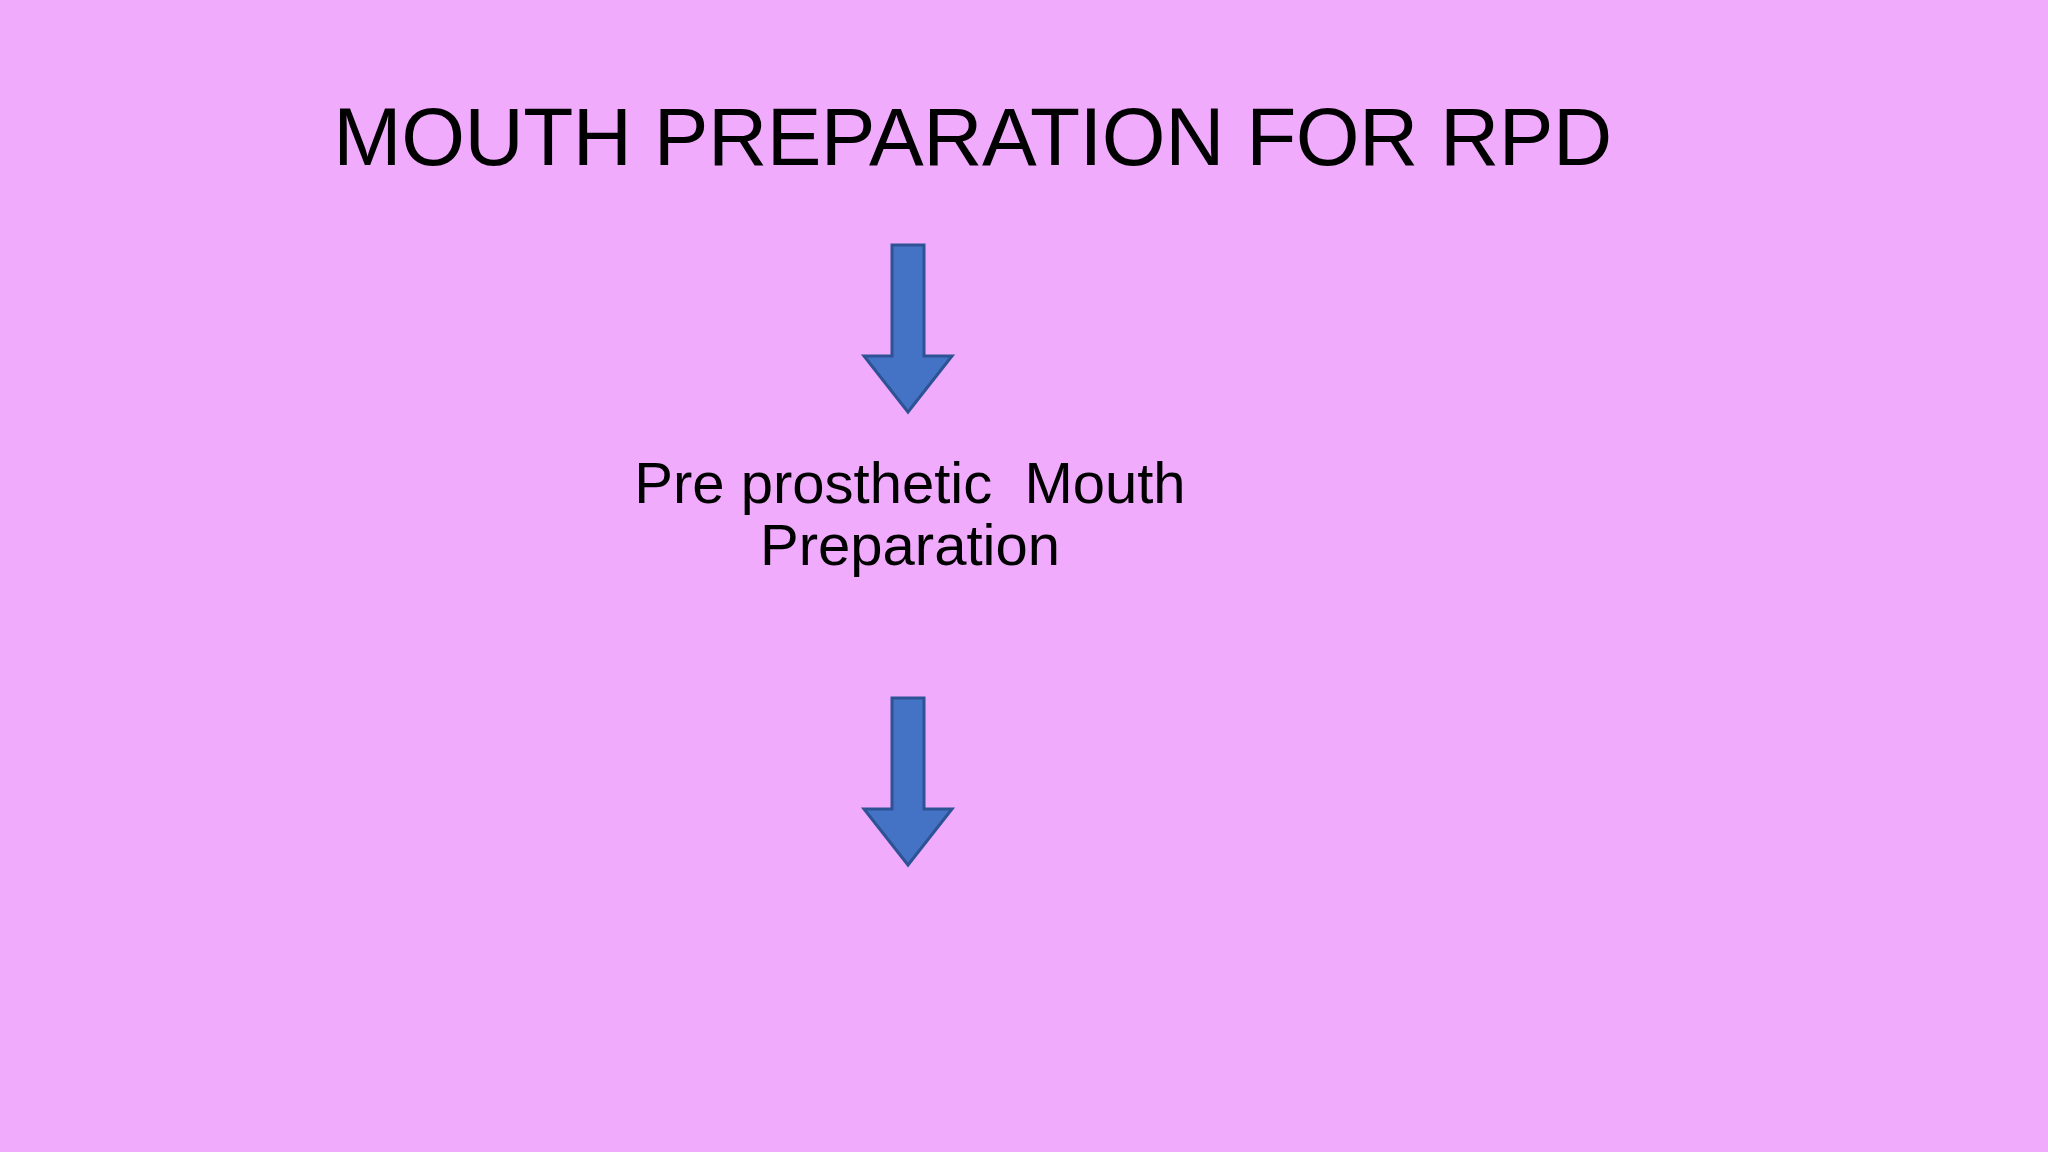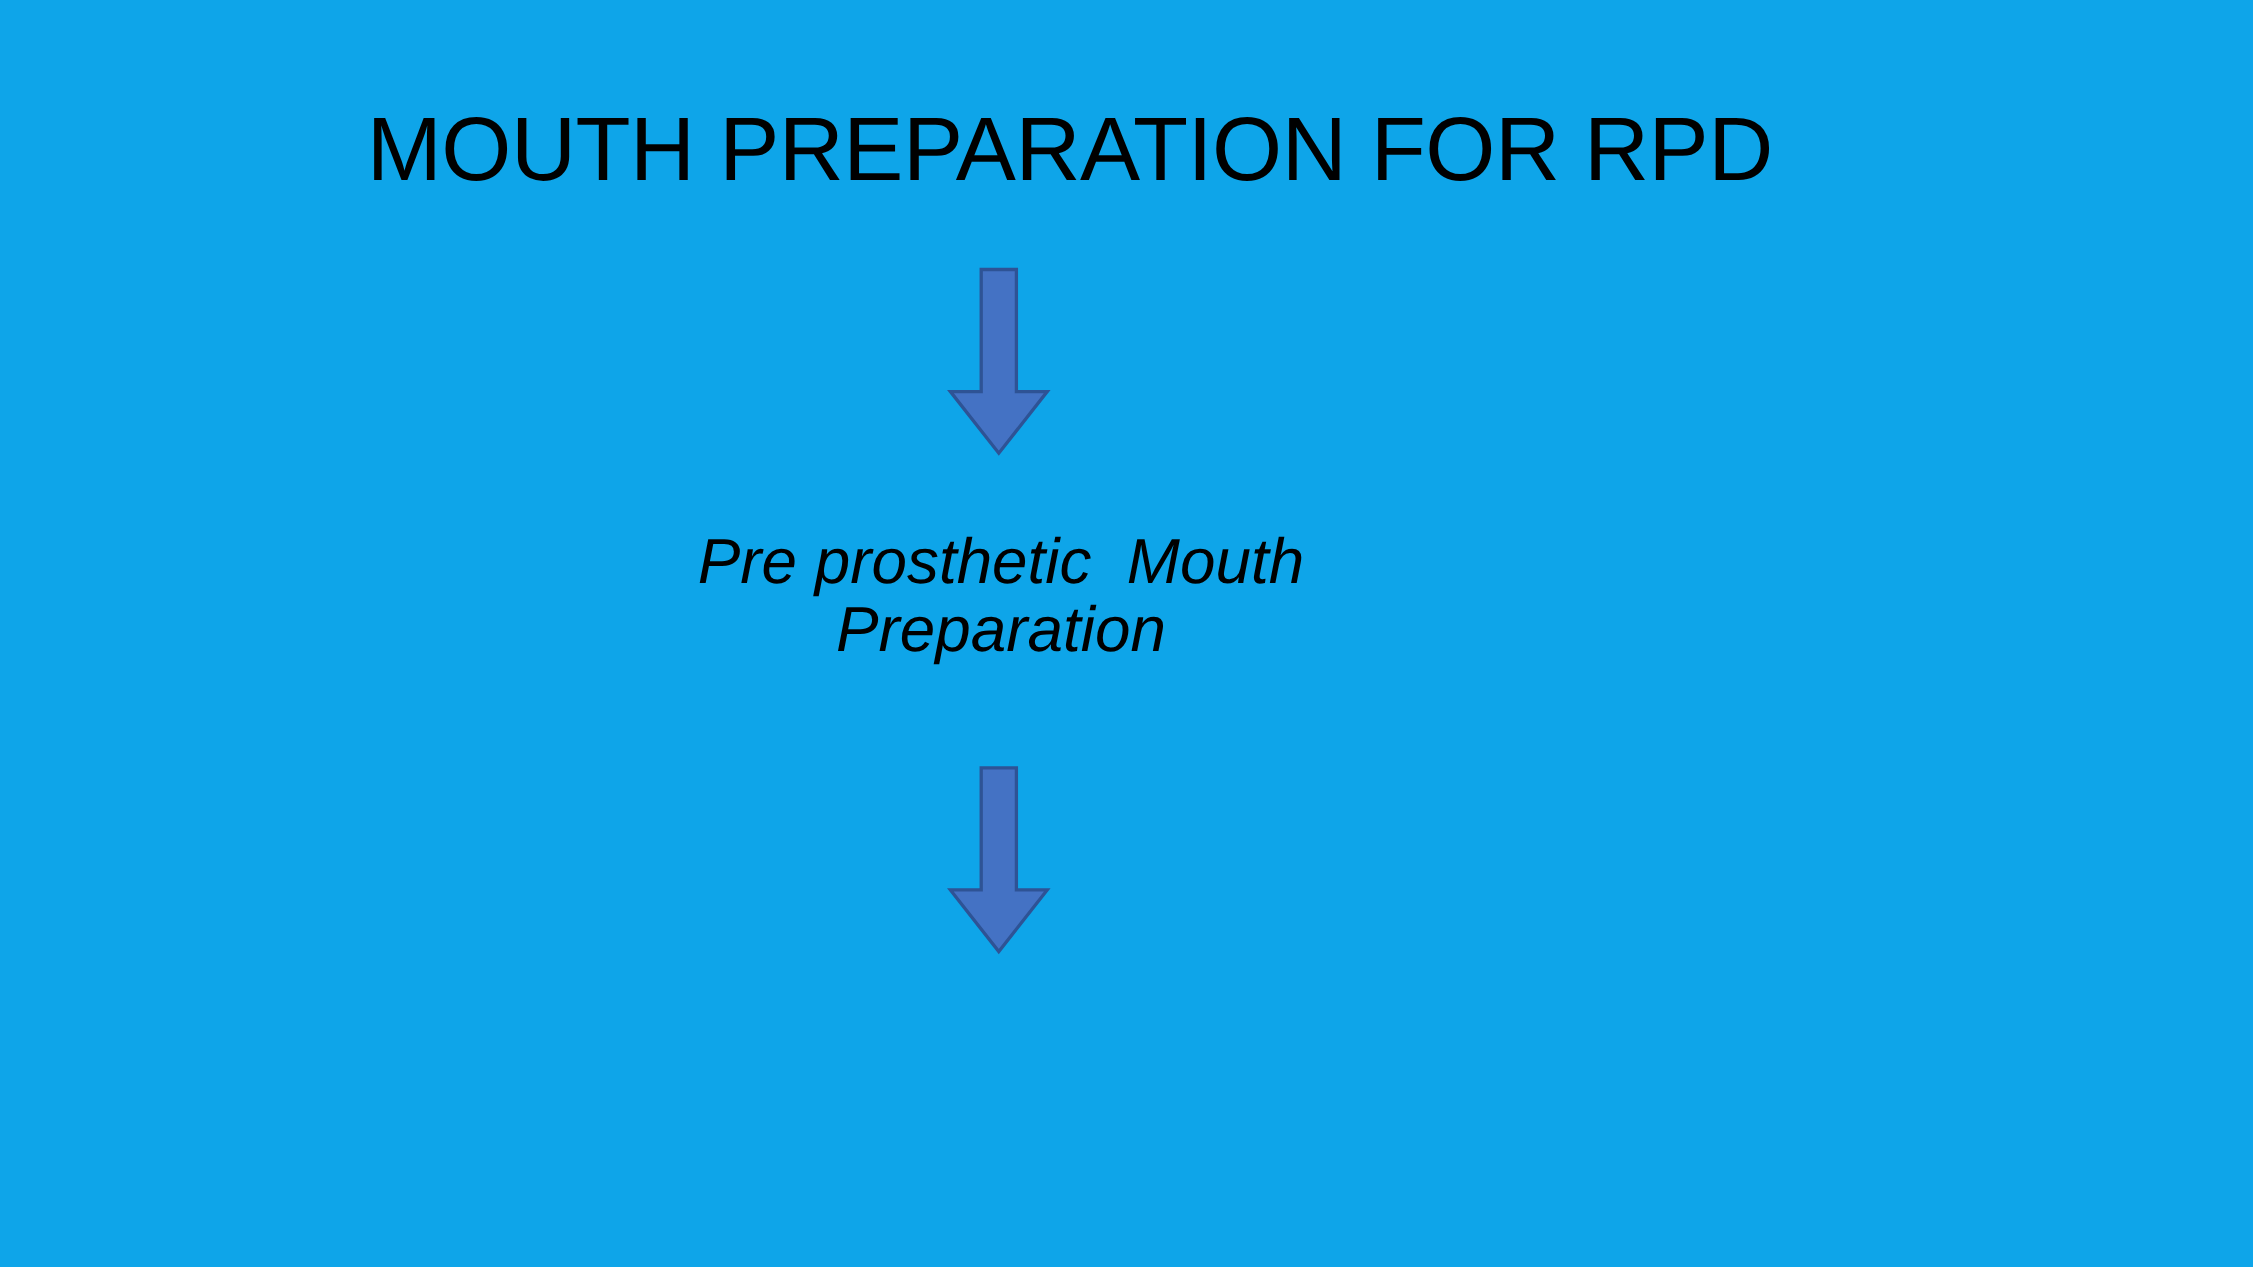--- a/index.html
+++ b/index.html
@@ -9,21 +9,21 @@
     background: #ffffff;
   }
   body {
     font-family: "Liberation Sans", sans-serif;
     -webkit-font-smoothing: antialiased;
   }
   .slide {
     position: relative;
     width: 2048px;
     height: 1152px;
-    background: #0ea5e9;
+    background: #f0abfc;
     overflow: hidden;
   }
 
   
   .slide-title {
     position: absolute;
     left: 0;
     top: 96px;
     width: 1945px;
     text-align: center;
@@ -38,25 +38,24 @@
   
   .flow-text {
     position: absolute;
     color: #000000;
     font-weight: 400;
     text-align: center;
     white-space: pre-wrap;
   }
   .flow-text.step-pre {
     left: 330px;
-    top: 480px;
+    top: 452px;
     width: 1160px;
     font-size: 58px;
     line-height: 1.07;
-    font-style: italic;
   }
   .flow-text.step-post {
     left: 295px;
     top: 925px;
     width: 1275px;
     font-size: 58px;
     line-height: 1.07;
   }
 
   

